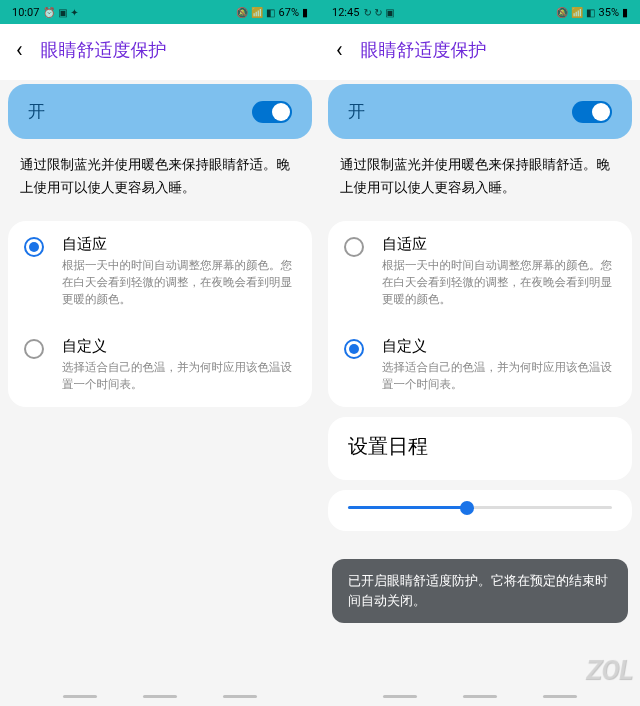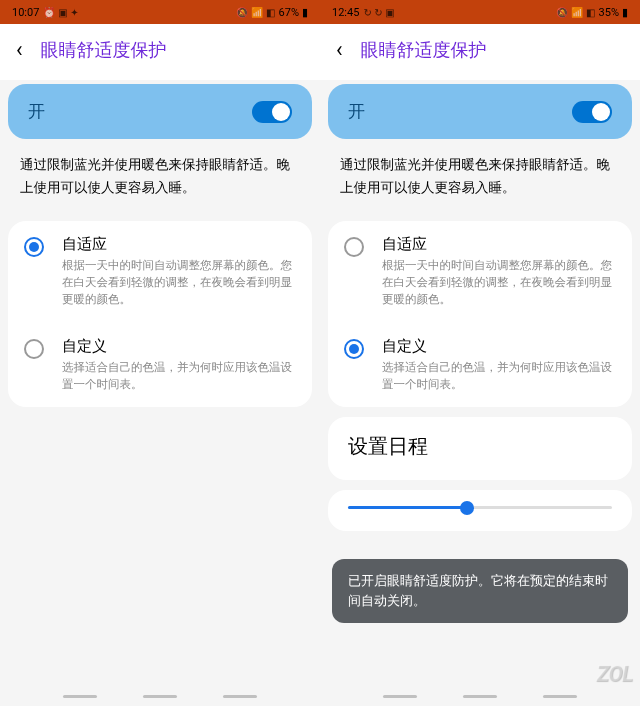--- a/index.html
+++ b/index.html
@@ -14,21 +14,21 @@
     .phone {
       width: 320px;
       height: 100%;
       background: #f5f5f5;
       display: flex;
       flex-direction: column;
       position: relative;
     }
     .status-bar {
       height: 24px;
-      background: #c2410c;
+      background: #14b8a6;
       display: flex;
       align-items: center;
       justify-content: space-between;
       padding: 0 12px;
       font-size: 11px;
       color: #000;
     }
     .status-left { display: flex; align-items: center; gap: 4px; }
     .status-right { display: flex; align-items: center; gap: 3px; }
     .status-icons { display: flex; gap: 3px; opacity: 0.7; font-size: 10px; }
@@ -203,21 +203,21 @@
       width: 34px;
       height: 3px;
       background: #c0c0c0;
       border-radius: 2px;
     }
     .watermark {
       position: absolute;
       right: 8px;
       bottom: 20px;
       color: rgba(255,255,255,0.25);
-      font-size: 22px;
+      font-size: 28px;
       font-weight: 800;
       font-style: italic;
       letter-spacing: -1px;
       text-shadow: 1px 1px 1px rgba(0,0,0,0.2);
       pointer-events: none;
     }
   </style>
 </head>
 <body>
 

